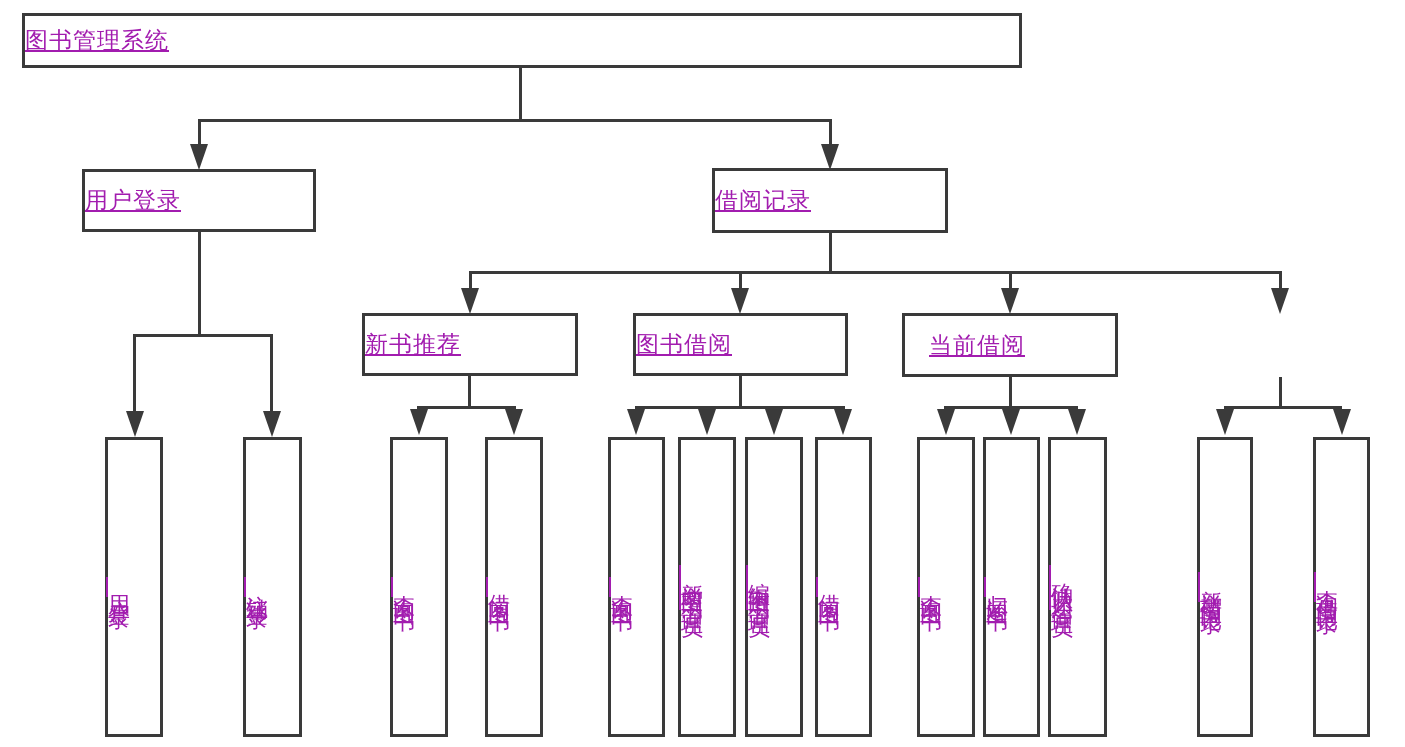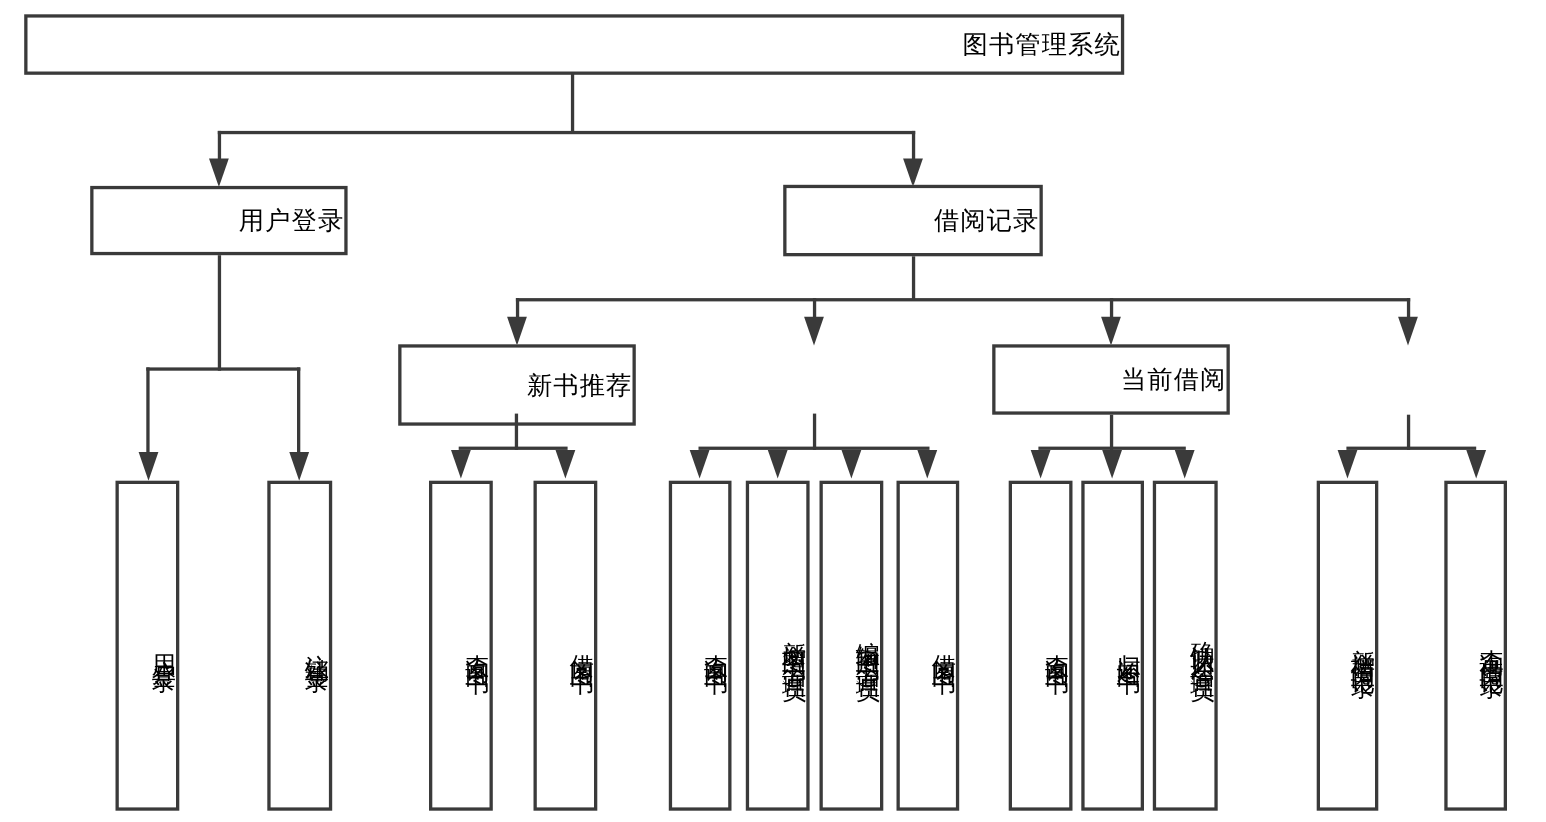--- a/index.html
+++ b/index.html
@@ -10,24 +10,25 @@
     overflow:hidden;
     font-family:"Liberation Sans","DejaVu Sans",sans-serif;
   }
   .box{
     position:absolute;
     background:#ffffff;
     border:3px solid #3a3a3a;
     box-sizing:border-box;
     display:flex;
     align-items:center;
-    justify-content:flex-end;
-    color:#000000;
+    justify-content:flex-start;
+    color:#a21caf;
     font-size:23px;
     letter-spacing:1px;
+    text-decoration:underline;
   }
   .vbox span{
     writing-mode:vertical-rl;
     letter-spacing:5px;
     line-height:1;
     font-size:22px;
   }
   .hline,.vline{position:absolute;background:#3a3a3a;}
   .arrow{
     position:absolute;width:0;height:0;
@@ -79,24 +80,27 @@
   <div class="hline" style="left:469px;top:271px;width:813px;height:3px;"></div>
   <div class="vline" style="left:469px;top:271px;width:3px;height:18px;"></div>
   <div class="arrow" style="left:461px;top:288px;"></div>
   <div class="vline" style="left:739px;top:271px;width:3px;height:18px;"></div>
   <div class="arrow" style="left:731px;top:288px;"></div>
   <div class="vline" style="left:1009px;top:271px;width:3px;height:18px;"></div>
   <div class="arrow" style="left:1001px;top:288px;"></div>
   <div class="vline" style="left:1279px;top:271px;width:3px;height:18px;"></div>
   <div class="arrow" style="left:1271px;top:288px;"></div>
 
-  <div class="box" style="left:362px;top:313px;width:216px;height:74px;">
+  <div class="box" style="left:362px;top:313px;width:216px;height:63px;">
     <span>新书推荐</span>
   </div>
-  <div class="box" style="left:902px;top:313px;width:216px;height:64px;">
+  <div class="box" style="left:633px;top:313px;width:215px;height:63px;">
+    <span>图书借阅</span>
+  </div>
+  <div class="box" style="left:902px;top:313px;width:216px;height:64px;padding-left:24px;">
     <span>当前借阅</span>
   </div>
 
   <div class="vline" style="left:468px;top:376px;width:3px;height:33px;"></div>
   <div class="hline" style="left:417px;top:406px;width:99px;height:3px;"></div>
   <div class="arrow" style="left:410px;top:409px;"></div>
   <div class="arrow" style="left:505px;top:409px;"></div>
 
   <div class="vline" style="left:739px;top:376px;width:3px;height:33px;"></div>
   <div class="hline" style="left:635px;top:406px;width:210px;height:3px;"></div>

